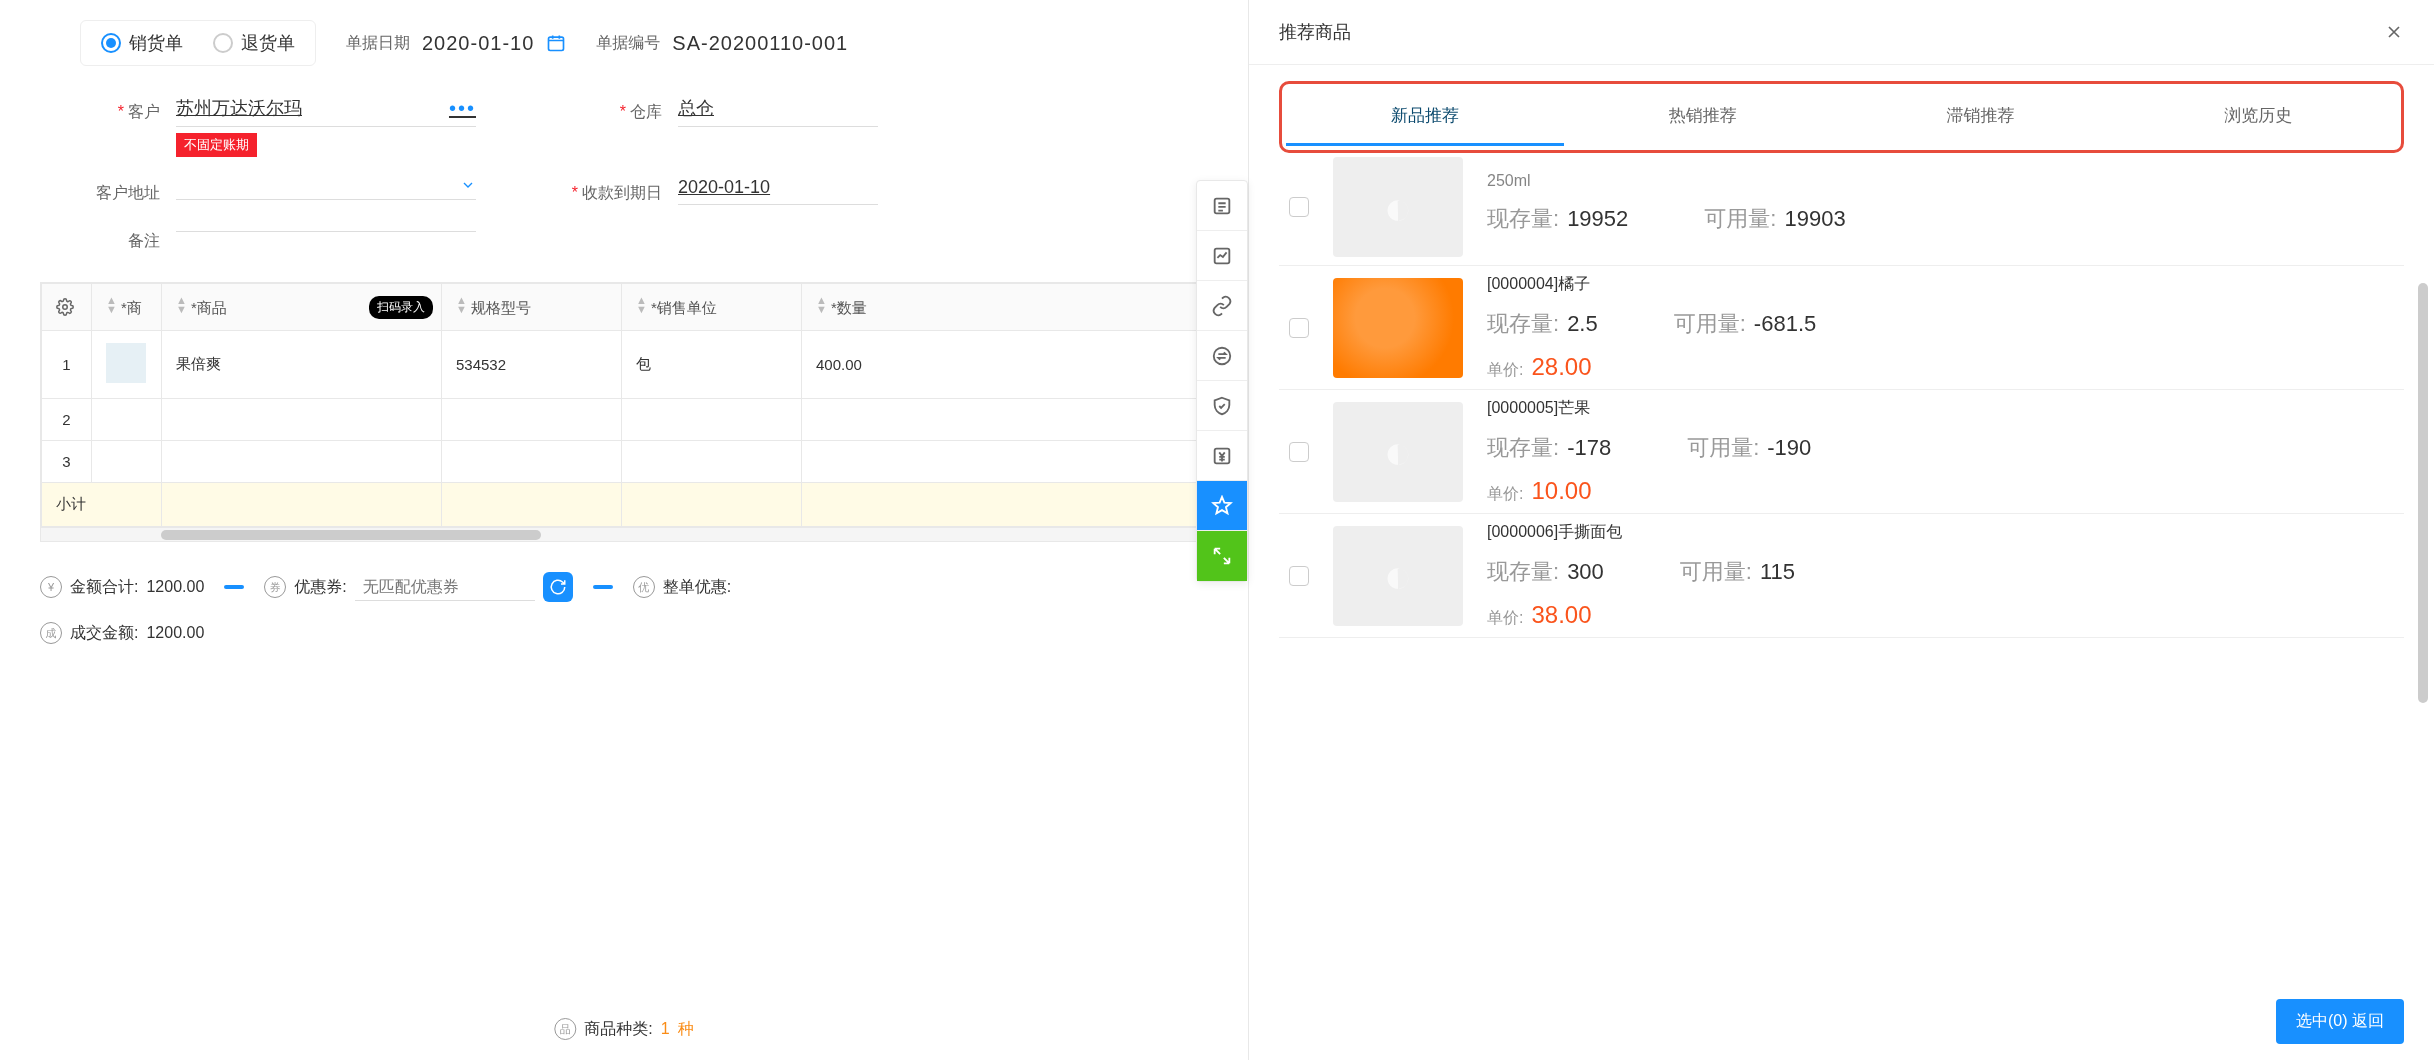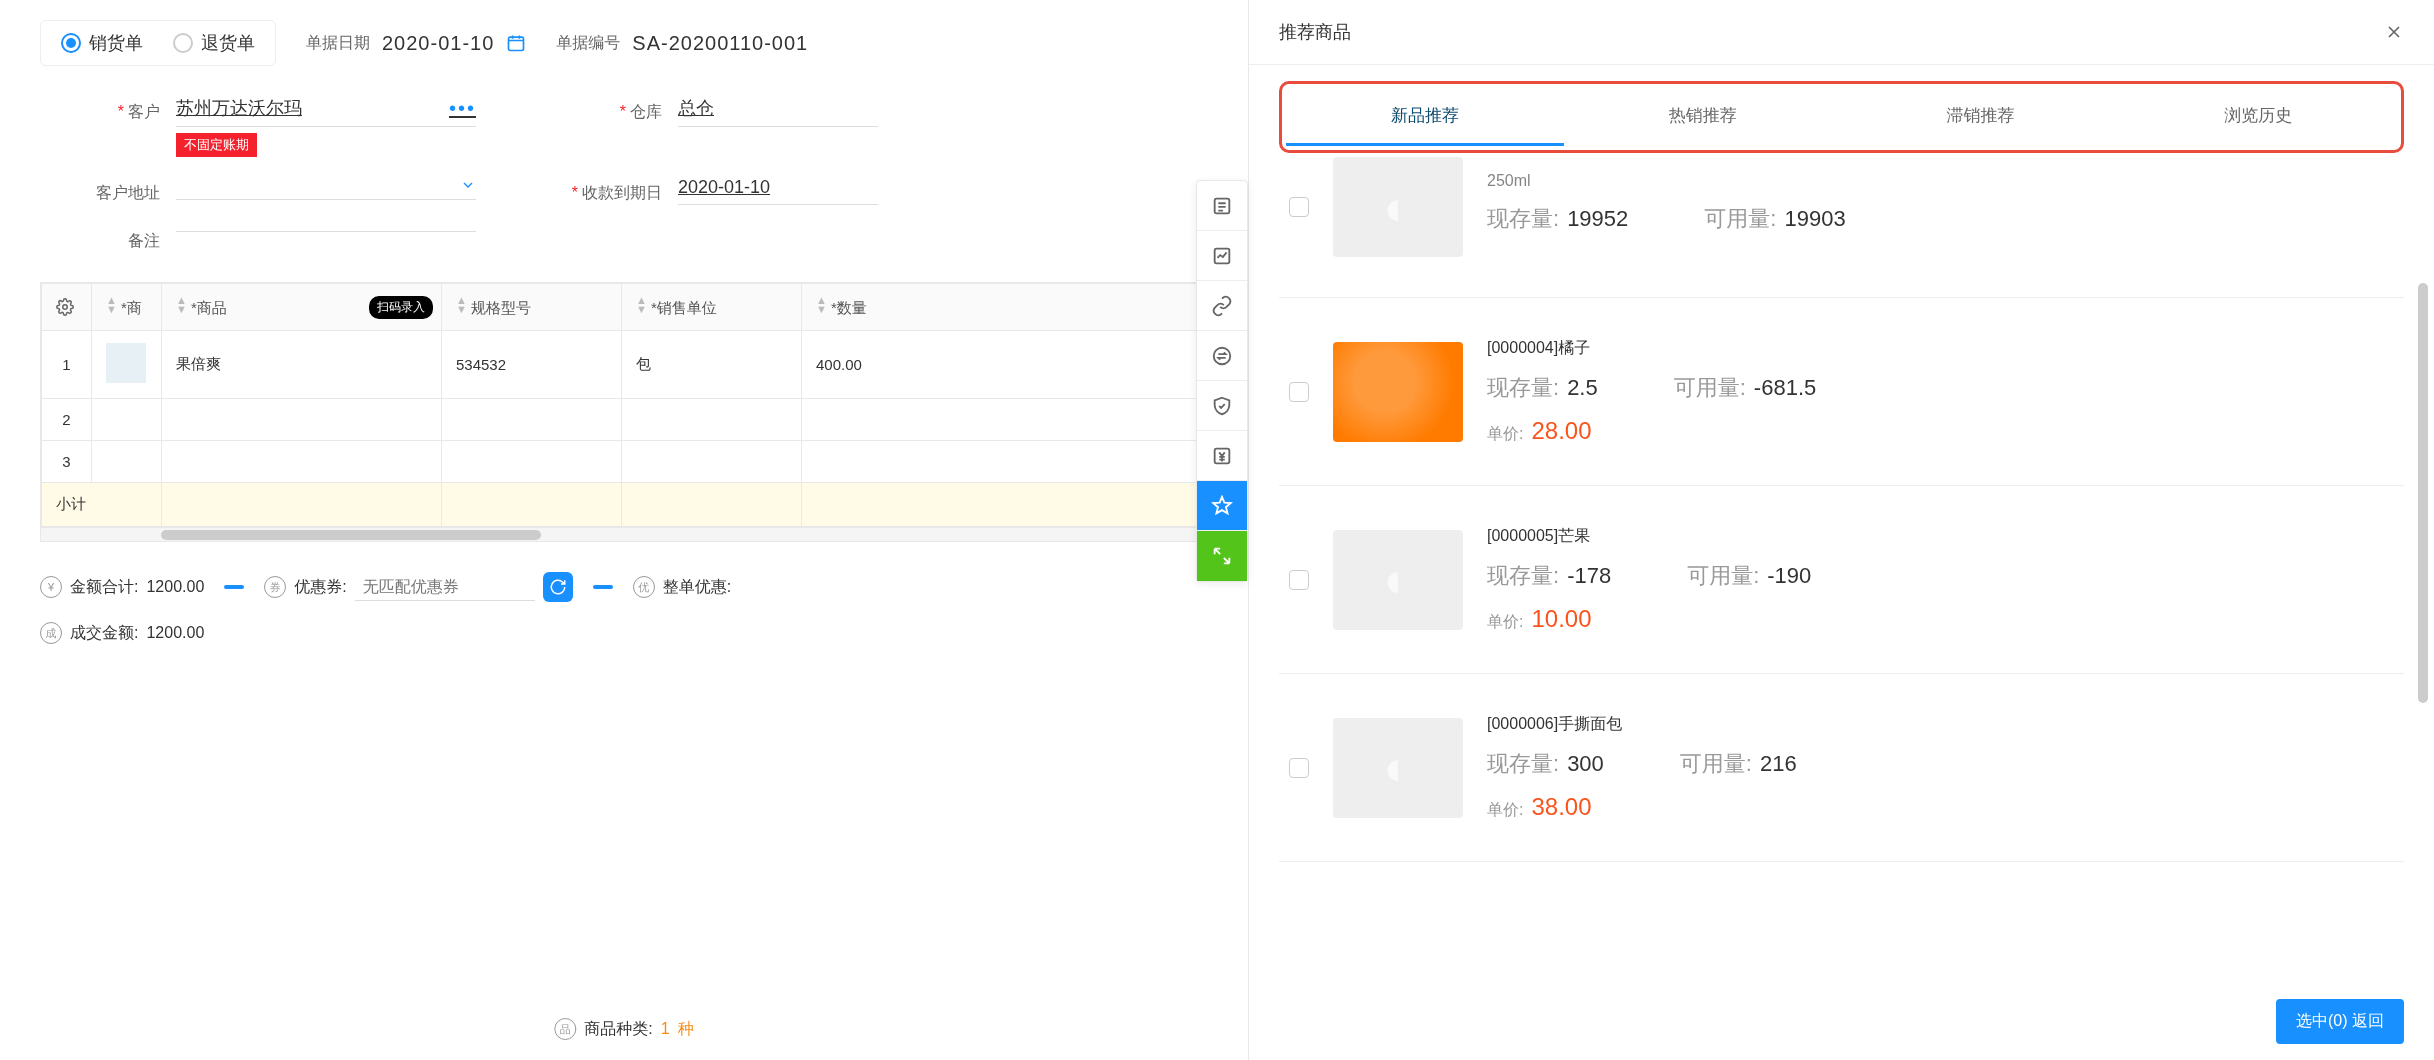--- a/index.html
+++ b/index.html
@@ -3,21 +3,21 @@
 <meta charset="utf-8">
 <style>
 * { box-sizing: border-box; margin: 0; padding: 0; }
 body { font-family: -apple-system, "PingFang SC", "Microsoft YaHei", sans-serif; font-size: 14px; color: #333; background: #f5f5f5; }
 .app { display: flex; width: 2434px; height: 1060px; position: relative; }
 .left-panel { flex: 0 0 1248px; background: #fff; padding: 20px 40px; position: relative; }
 .right-panel { flex: 1; background: #fff; border-left: 1px solid #e8e8e8; display: flex; flex-direction: column; position: relative; }
 
 
 .tabs-row { display: flex; align-items: center; gap: 30px; margin-bottom: 30px; }
-.doc-tabs { display: flex; gap: 30px; background: #fff; padding: 10px 20px; border-radius: 6px; border: 1px solid #eee; }
+.doc-tabs { display: flex; gap: 30px; background: #fff; padding: 10px 20px; border-radius: 6px; border: 1px solid #eee; margin-left: 40px; }
 .doc-tab { display: flex; align-items: center; gap: 8px; cursor: pointer; font-size: 18px; }
 .radio-c { width: 20px; height: 20px; border: 2px solid #ccc; border-radius: 50%; display: inline-flex; align-items: center; justify-content: center; }
 .radio-c.checked { border-color: #1890ff; }
 .radio-c.checked::after { content: ''; width: 10px; height: 10px; background: #1890ff; border-radius: 50%; }
 .field-inline { display: flex; align-items: center; gap: 12px; }
 .field-inline .lbl { color: #666; font-size: 16px; }
 .field-inline .val { font-size: 20px; color: #333; letter-spacing: 1px; }
 .cal-icon { width: 20px; height: 20px; color: #1890ff; }
 
 
@@ -65,21 +65,21 @@
 
 
 .rp-header { display: flex; align-items: center; justify-content: space-between; padding: 20px 30px; border-bottom: 1px solid #eee; }
 .rp-title { font-size: 18px; color: #333; }
 .close-x { font-size: 24px; color: #666; cursor: pointer; }
 .rp-tabs-wrap { border: 3px solid #e74c3c; border-radius: 10px; margin: 16px 30px 0; padding: 4px; }
 .rp-tabs { display: flex; }
 .rp-tab { flex: 1; text-align: center; padding: 16px 0; font-size: 17px; color: #666; cursor: pointer; }
 .rp-tab.active { color: #0c4a6e; border-bottom: 3px solid #1890ff; }
 .rp-list { flex: 1; overflow-y: auto; padding: 0 30px 20px; position: relative; }
-.prod-card { display: flex; align-items: center; gap: 24px; padding: 40px 10px; border-bottom: 1px solid #eee; }
+.prod-card { display: flex; align-items: center; gap: 24px; padding: 8px 10px; border-bottom: 1px solid #eee; }
 .prod-chk { width: 20px; height: 20px; border: 1.5px solid #ccc; border-radius: 4px; cursor: pointer; flex-shrink: 0; }
 .prod-img { width: 130px; height: 100px; background: #eee; border-radius: 4px; flex-shrink: 0; display: flex; align-items: center; justify-content: center; }
 .prod-img.orange-img { background: radial-gradient(circle at 40% 40%, #ff9a3c 30%, #ff7b00 70%); }
 .ph-icon { color: #fff; font-size: 48px; font-weight: bold; opacity: 0.7; }
 .prod-info { flex: 1; display: flex; flex-direction: column; gap: 14px; }
 .prod-name { font-size: 16px; color: #333; }
 .prod-stats { display: flex; gap: 76px; font-size: 22px; }
 .stat-pair .slabel { color: #999; margin-right: 8px; }
 .prod-price .slabel { color: #999; margin-right: 8px; font-size: 16px; }
 .prod-price .pval { color: #fa541c; font-size: 24px; font-weight: 500; }
@@ -376,21 +376,21 @@
 
       <div class="prod-card">
         <div class="prod-chk"></div>
         <div class="prod-img">
             <span class="ph-icon">◐</span>
           </div>
         <div class="prod-info">
           <div class="prod-name">[0000006]手撕面包</div>
           <div class="prod-stats">
             <div class="stat-pair"><span class="slabel">现存量:</span><span>300</span></div>
-            <div class="stat-pair"><span class="slabel">可用量:</span><span>216</span></div>
+            <div class="stat-pair"><span class="slabel">可用量:</span><span>115</span></div>
           </div>
           <div class="prod-price"><span class="slabel">单价:</span><span class="pval">38.00</span></div>
         </div>
       </div>
       <div class="rp-scrollbar"></div>
     </div>
 
     <div class="rp-footer">
       <button class="sel-btn">选中(0) 返回</button>
     </div>

